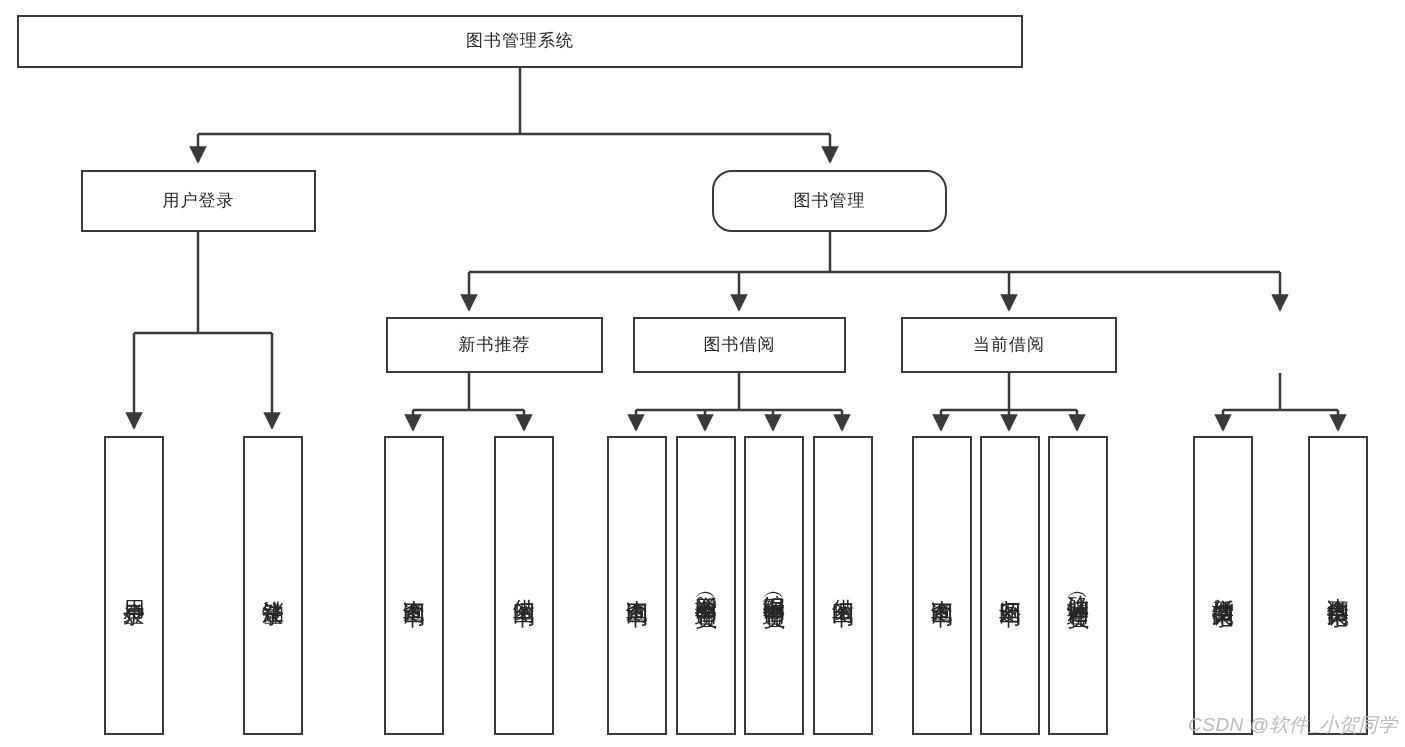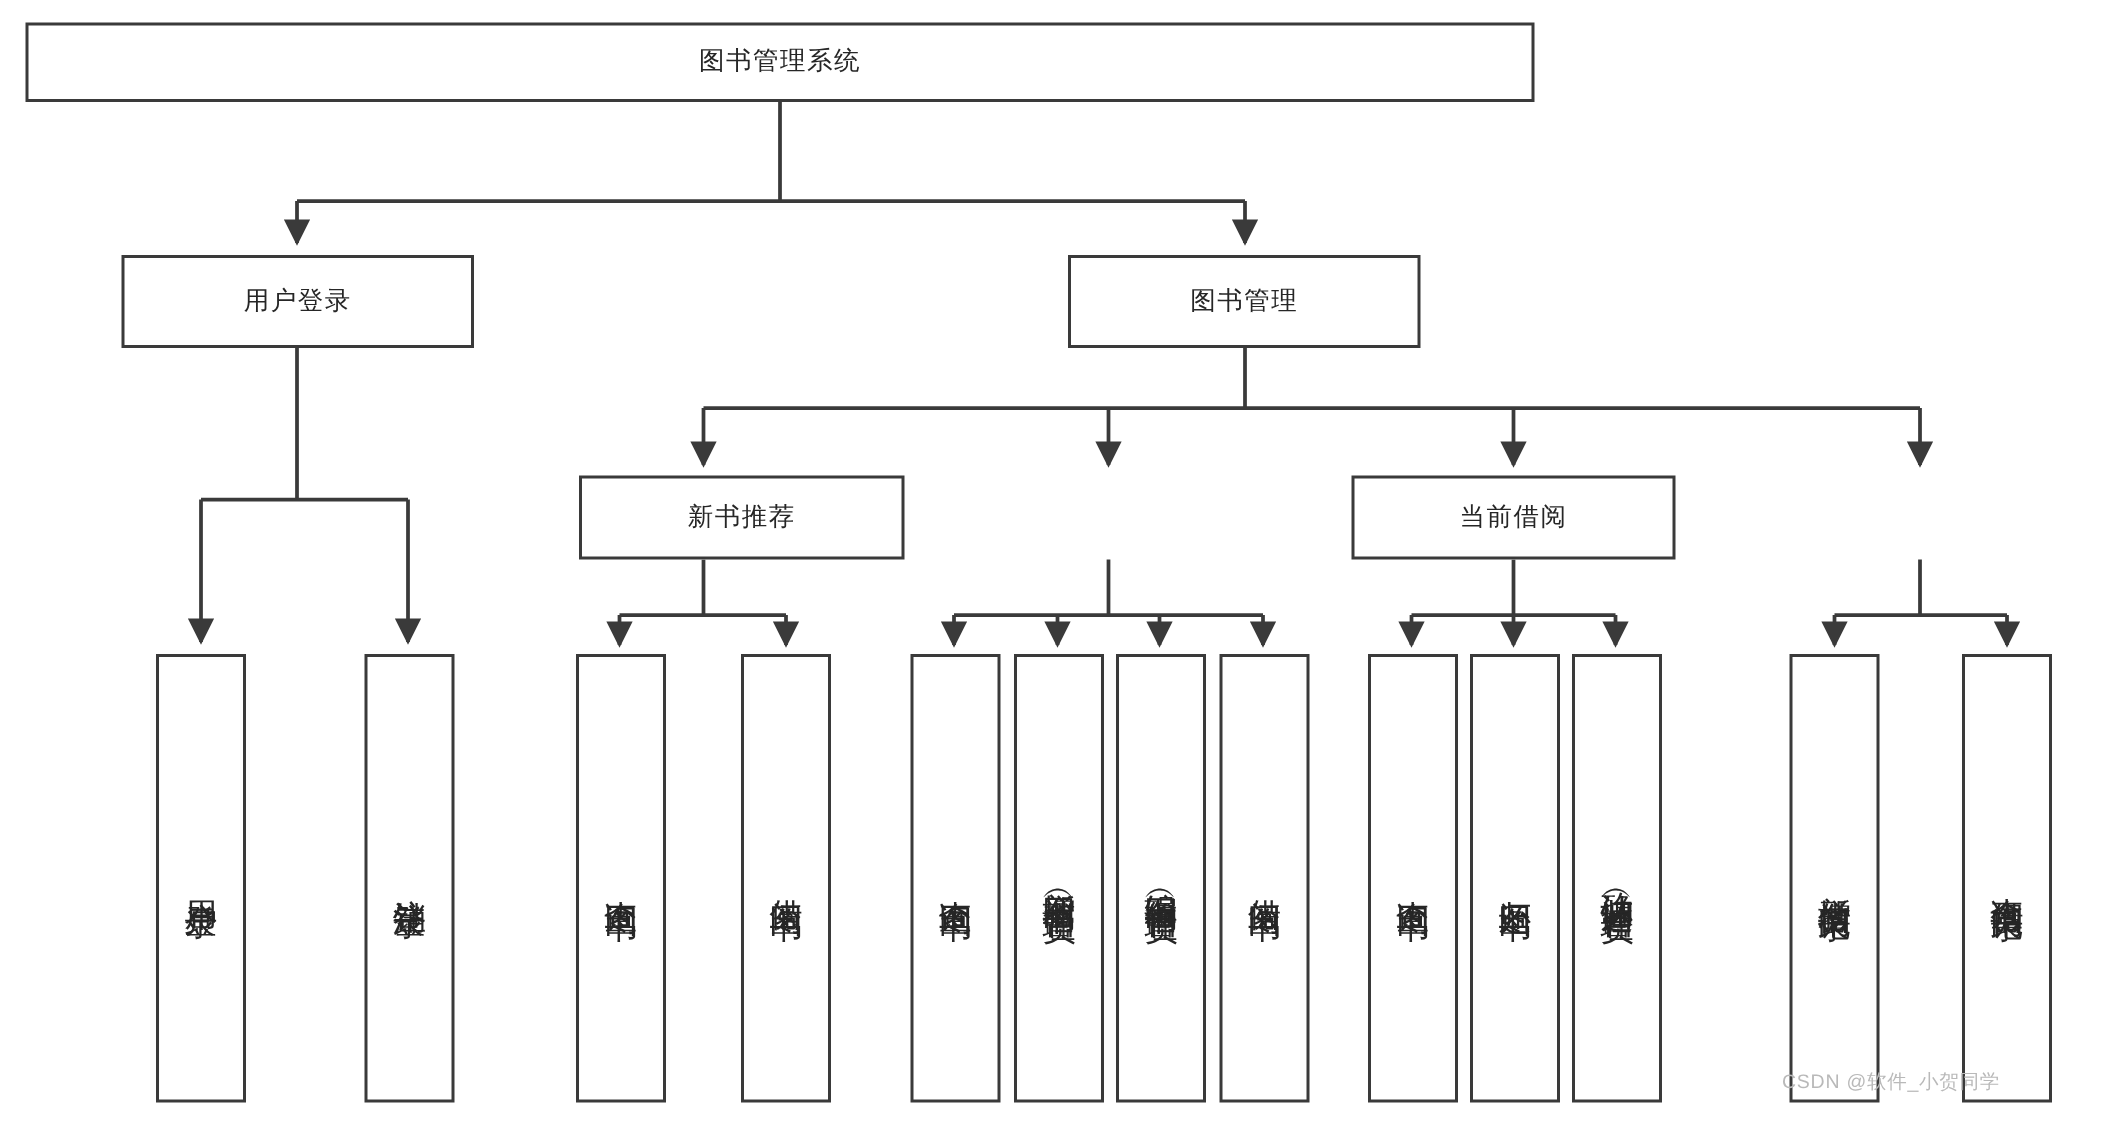--- a/index.html
+++ b/index.html
@@ -50,24 +50,25 @@
     white-space: nowrap;
   }
   .node.vertical .label {
     writing-mode: vertical-rl;
     text-orientation: upright;
   }
   .watermark {
     position: absolute;
     left: 1188px;
     top: 712px;
-    font-size: 13px;
+    font-size: 19px;
     color: #b9b9b9;
     white-space: nowrap;
     letter-spacing: 0.5px;
+    font-style: italic;
   }
 </style>
 </head>
 <body>
 
 <div id="diagram-root">
 
   <svg id="edge-layer" viewBox="0 0 1405 747" xmlns="http://www.w3.org/2000/svg">
     <defs>
       <marker id="arrow" viewBox="0 0 10 10" refX="9" refY="5" markerWidth="7" markerHeight="7" orient="auto-start-reverse">
@@ -118,26 +119,29 @@
     </g>
   </svg>
 
   <div class="node horizontal" style="left:17px; top:15px; width:1006px; height:53px;">
     <span class="label">图书管理系统</span>
   </div>
 
   <div class="node horizontal" style="left:81px; top:170px; width:235px; height:62px;">
     <span class="label">用户登录</span>
   </div>
-  <div class="node horizontal" style="left:712px; top:170px; width:235px; height:62px;">
+  <div class="node horizontal" style="left:712px; top:170px; width:235px; height:62px;border-radius:20px;">
     <span class="label">图书管理</span>
   </div>
 
   <div class="node horizontal" style="left:361px; top:317px; width:217px; height:56px;margin-left:25px;">
     <span class="label">新书推荐</span>
+  </div>
+  <div class="node horizontal" style="left:633px; top:317px; width:213px; height:56px;">
+    <span class="label">图书借阅</span>
   </div>
   <div class="node horizontal" style="left:901px; top:317px; width:216px; height:56px;">
     <span class="label">当前借阅</span>
   </div>
 
   <div class="node vertical" style="left:104px; top:436px; width:60px; height:299px;">
     <span class="label">用户登录</span>
   </div>
   <div class="node vertical" style="left:243px; top:436px; width:60px; height:299px;">
     <span class="label">注销登录</span>

